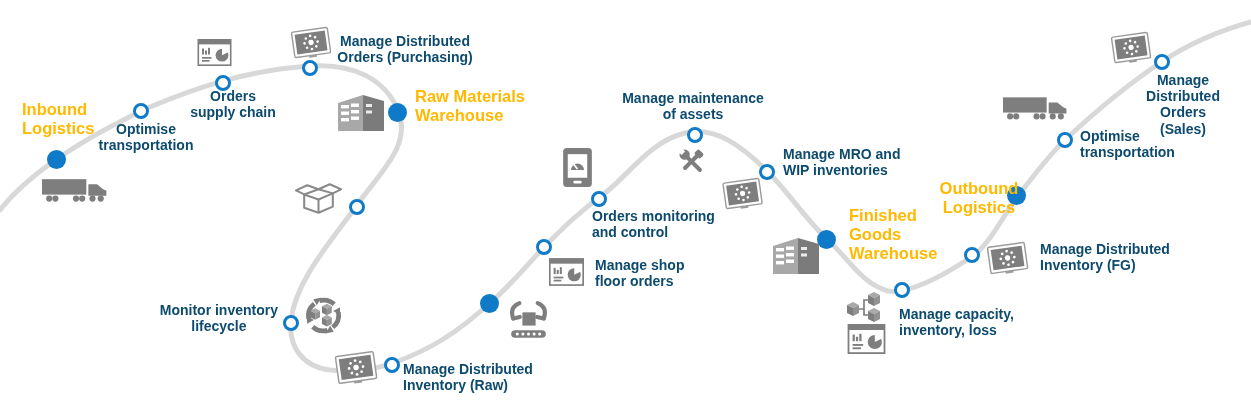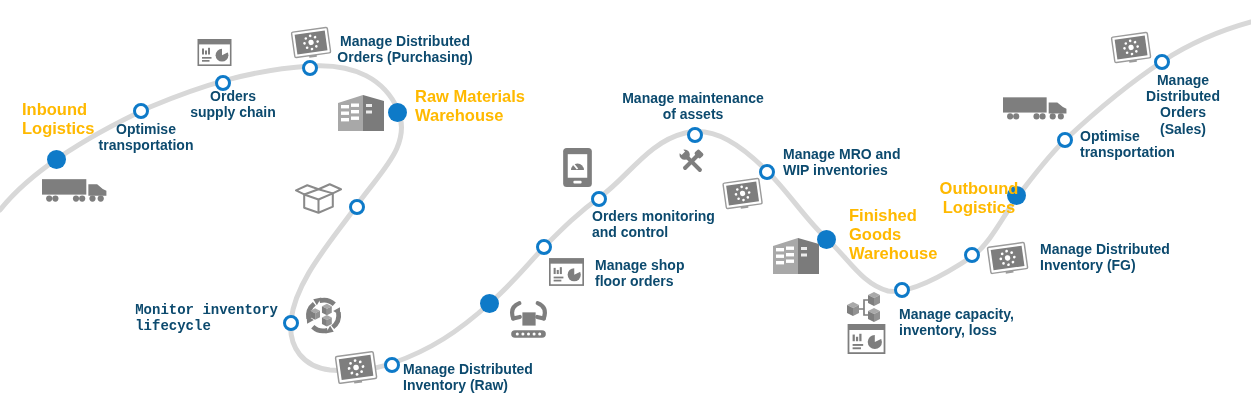--- a/index.html
+++ b/index.html
@@ -5,21 +5,21 @@
   html,body{margin:0;padding:0;background:#fff;}
   .canvas{
     position:relative;width:1251px;height:405px;background:#fff;overflow:hidden;
     font-family:"Liberation Sans","DejaVu Sans",sans-serif;
   }
   .path-svg{position:absolute;left:0;top:0;width:1251px;height:405px;}
   .lbl{position:absolute;white-space:pre-line;}
   .stage-label{font-size:16.5px;font-weight:bold;color:#FFB900;line-height:1.14;}
   .act-label{font-size:14px;font-weight:bold;color:#0c4a6e;line-height:1.16;}
   .ta-c{text-align:center;transform:translateX(-50%);}
-  .ta-r{text-align:left;transform:translateX(-100%);font-family:Liberation Mono, monospace;}
+  .ta-r{text-align:center;transform:translateX(-100%);}
   .dot{position:absolute;width:19px;height:19px;border-radius:50%;background:#0E7AC8;}
   .ring{position:absolute;width:10px;height:10px;border-radius:50%;background:#fff;border:3.2px solid #0E7AC8;}
   .icon{position:absolute;}
   .defs{position:absolute;width:0;height:0;overflow:hidden;}
 </style>
 </head>
 <body>
 
 <div class="canvas">
 

